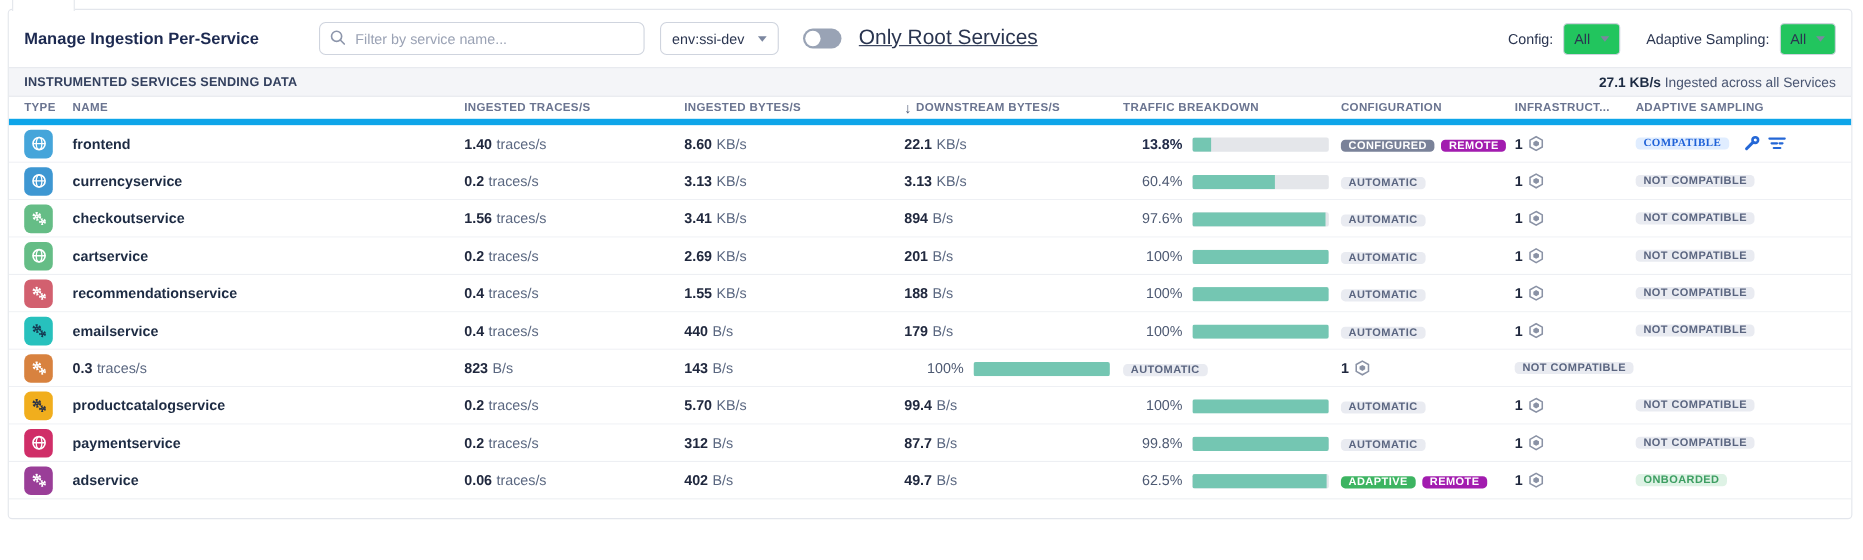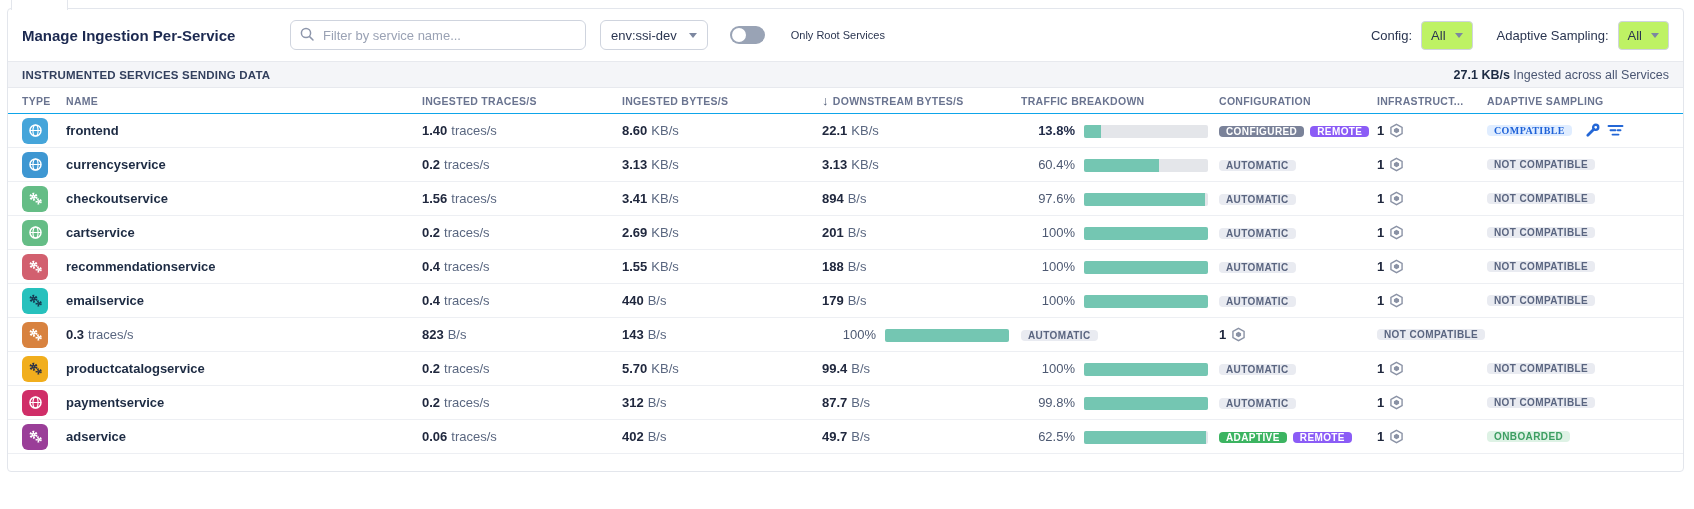--- a/index.html
+++ b/index.html
@@ -20,61 +20,61 @@
   .search { position:relative; width:296px; height:30px; }
   .search input { width:100%; height:100%; border:1px solid #cfd4de; border-radius:6px;
     padding:0 10px 0 32px; font-size:13px; color:#2a3550; outline:none; background:#fff; }
   .search input::placeholder { color:#9aa2b4; }
   .search .mag { position:absolute; left:9px; top:6px; }
   .dropdown { height:30px; border:1px solid #cfd4de; border-radius:6px; background:#fff;
     display:flex; align-items:center; gap:12px; padding:0 10px; font-size:13px;
     color:#2a3550; margin-left:14px; cursor:pointer; }
   .caret { width:0; height:0; border-left:4.5px solid transparent; border-right:4.5px solid transparent;
     border-top:5.5px solid #7c87a0; }
-  .toggle-wrap { display:flex; align-items:center; gap:26px; margin-left:22px;
-    font-size:11px; color:#2a3550; }
+  .toggle-wrap { display:flex; align-items:center; gap:16px; margin-left:22px;
+    font-size:19px; color:#2a3550;text-decoration:underline; }
   .toggle { width:35px; height:18px; border-radius:9px; background:#99a3b5; position:relative; cursor:pointer; }
   .toggle .knob { position:absolute; left:2px; top:2px; width:14px; height:14px; border-radius:50%; background:#fff; }
   .spacer { flex:1; }
   .filter-group { display:flex; align-items:center; margin-left:24px; }
   .filter-label { font-size:13px; color:#2a3550; margin-right:9px; }
-  .mini-dd { height:29px; border:1px solid #cfd4de; border-radius:4px; background:#bef264;
+  .mini-dd { height:29px; border:1px solid #cfd4de; border-radius:4px; background:#22c55e;
     display:flex; align-items:center; gap:9px; padding:0 9px; font-size:13px; color:#2a3550; cursor:pointer; }
 
   
   .section-band { height:27px; background:#f4f5f8; border-top:1px solid #e7e9ee;
     border-bottom:1px solid #e7e9ee; display:flex; align-items:center;
     justify-content:space-between; padding:0 14px; }
   .section-title { font-size:11.5px; font-weight:700; color:#33405e; letter-spacing:.2px; }
   .total { font-size:12.5px; color:#4a5672; }
   .total b { color:#1d2b43; font-weight:700; }
 
   
   .grid { display:grid; grid-template-columns:44px 356px 200px 200px 199px 198px 158px 110px 1fr;
     align-items:center; padding:0 14px; }
-  .thead { height:26px; border-bottom:1px solid #0ea5e9; font-size:10.5px; font-weight:700;
+  .thead { height:26px; border-bottom:6px solid #0ea5e9; font-size:10.5px; font-weight:700;
     color:#6a7490; letter-spacing:.3px; }
   .thead .hcell { display:flex; align-items:center; gap:4px; cursor:pointer; }
   .arrow-down { font-size:13px; color:#4e5a76; font-weight:400; }
   .trow { height:34px; border-bottom:1px solid #edeff3; font-size:13px; background:#fff; }
   .svc-icon { width:26px; height:26px; border-radius:6px; display:flex;
     align-items:center; justify-content:center; }
   .svc-name { font-weight:700; color:#1d2b43; cursor:pointer; }
   .val { font-weight:700; color:#20283e; }
   .unit { color:#5a6780; font-weight:400; margin-left:4px; }
   .c-traffic { display:flex; align-items:flex-end; gap:9px; }
   .pct { width:54px; text-align:right; color:#4d5972; }
   .pct.bold { font-weight:700; color:#222c49; }
   .track { width:124px; height:13px; background:#e4e6ea; border-radius:2px;
     overflow:hidden; display:inline-block; }
   .fill { display:block; height:100%; background:#74c6b2; }
   .badge { display:inline-block; font-size:10px; font-weight:700; letter-spacing:.4px;
     padding:0 7px; border-radius:4px; margin-right:6px; text-transform:uppercase; white-space:nowrap; }
   .badge.slate { background:#7a8299; color:#fff; }
-  .badge.blue { background:#8b5cf6; color:#fff; }
+  .badge.blue { background:#a21caf; color:#fff; }
   .badge.green { background:#3cb461; color:#fff; }
   .badge.gray { background:#e9ebf1; color:#5a6580; }
   .badge.blue-light { background:#e0edff; color:#1f62d8;font-family:Liberation Serif, serif; }
   .badge.green-light { background:#def2e5; color:#3d9e62; }
   .c-infra { display:flex; align-items:center; gap:5px; }
   .c-adaptive { display:flex; align-items:center; gap:7px; }
   .mini-icon { display:inline-flex; cursor:pointer; }
 </style>
 </head>
 <body>

